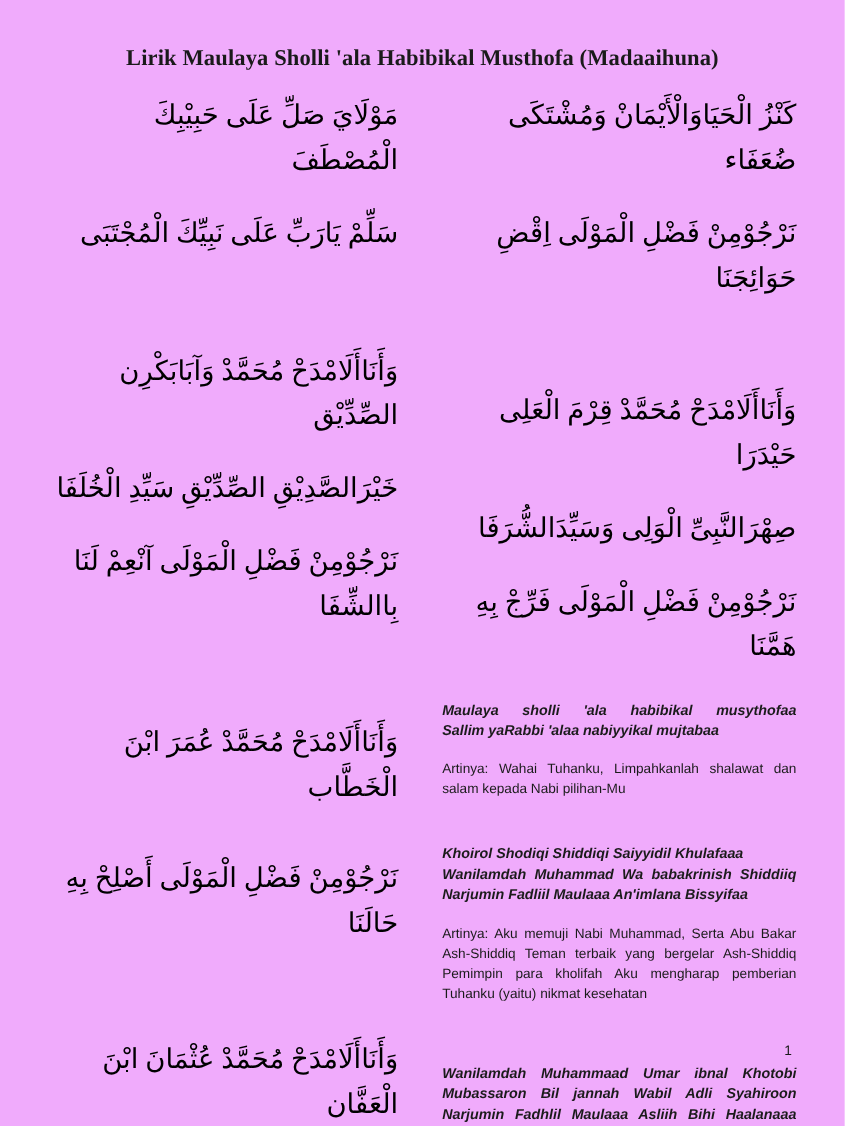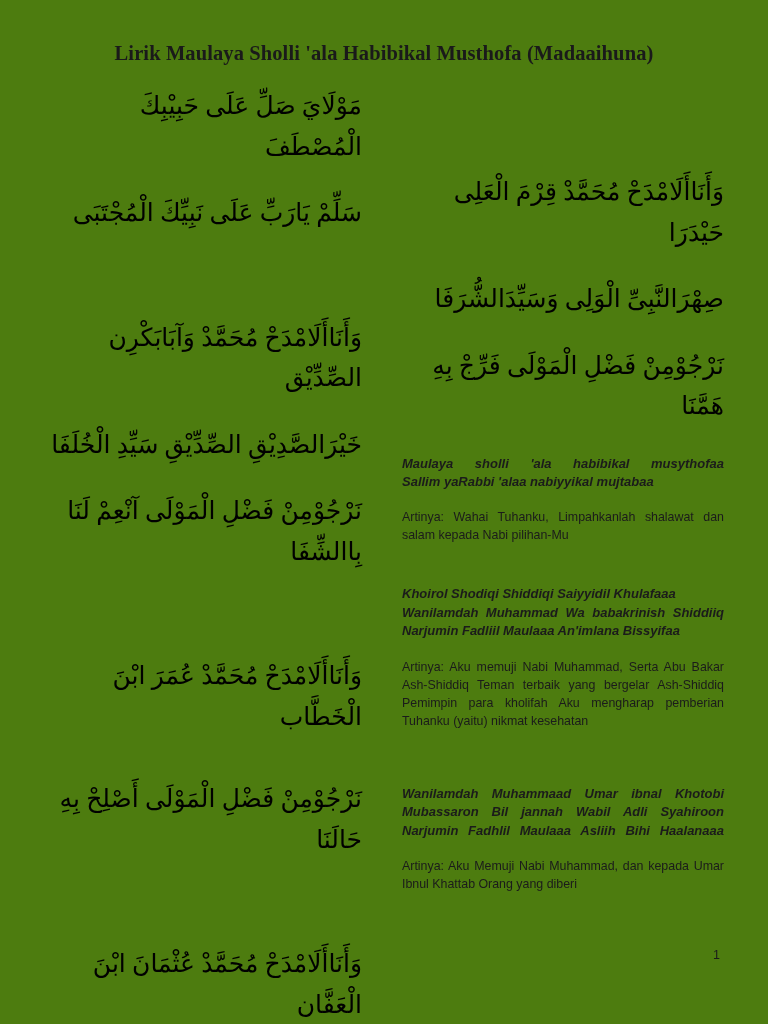--- a/index.html
+++ b/index.html
@@ -4,21 +4,21 @@
 <style>
   html, body {
     margin: 0;
     padding: 0;
     background: #ffffff;
   }
   .page {
     position: relative;
     width: 768px;
     height: 1024px;
-    background: #4d7c0f;
+    background: #f0abfc;
     overflow: hidden;
     font-family: "Liberation Sans", sans-serif;
     color: #1b1b1b;
   }
 
   
   .doc-title {
     position: absolute;
     left: 0;
     top: 42px;
@@ -134,21 +134,23 @@
     <div class="ar ar-block">نَرْجُوْمِنْ فَضْلِ الْمَوْلَى أَصْلِحْ بِهِ حَالَنَا</div>
 
     <div class="gap-xl"></div>
 
     <div class="ar ar-block">وَأَنَاأَلَامْدَحْ مُحَمَّدْ عُثْمَانَ ابْنَ الْعَفَّان</div>
 
   </div>
 
   <div class="col-right">
 
+    <div class="ar ar-block">كَنْزُ الْحَيَاوَالْأَيْمَانْ وَمُشْتَكَى ضُعَفَاء</div>
     <div class="gap-sm"></div>
+    <div class="ar ar-block">نَرْجُوْمِنْ فَضْلِ الْمَوْلَى اِقْضِ حَوَائِجَنَا</div>
 
     <div style="height:70px"></div>
 
     <div class="ar ar-block">وَأَنَاأَلَامْدَحْ مُحَمَّدْ قِرْمَ الْعَلِى حَيْدَرَا</div>
     <div class="gap-sm"></div>
     <div class="ar ar-block">صِهْرَالنَّبِىِّ الْوَلِى وَسَيِّدَالشُّرَفَا</div>
     <div class="gap-sm"></div>
     <div class="ar ar-block">نَرْجُوْمِنْ فَضْلِ الْمَوْلَى فَرِّجْ بِهِ هَمَّنَا</div>
 
     <div class="sp-22"></div>

